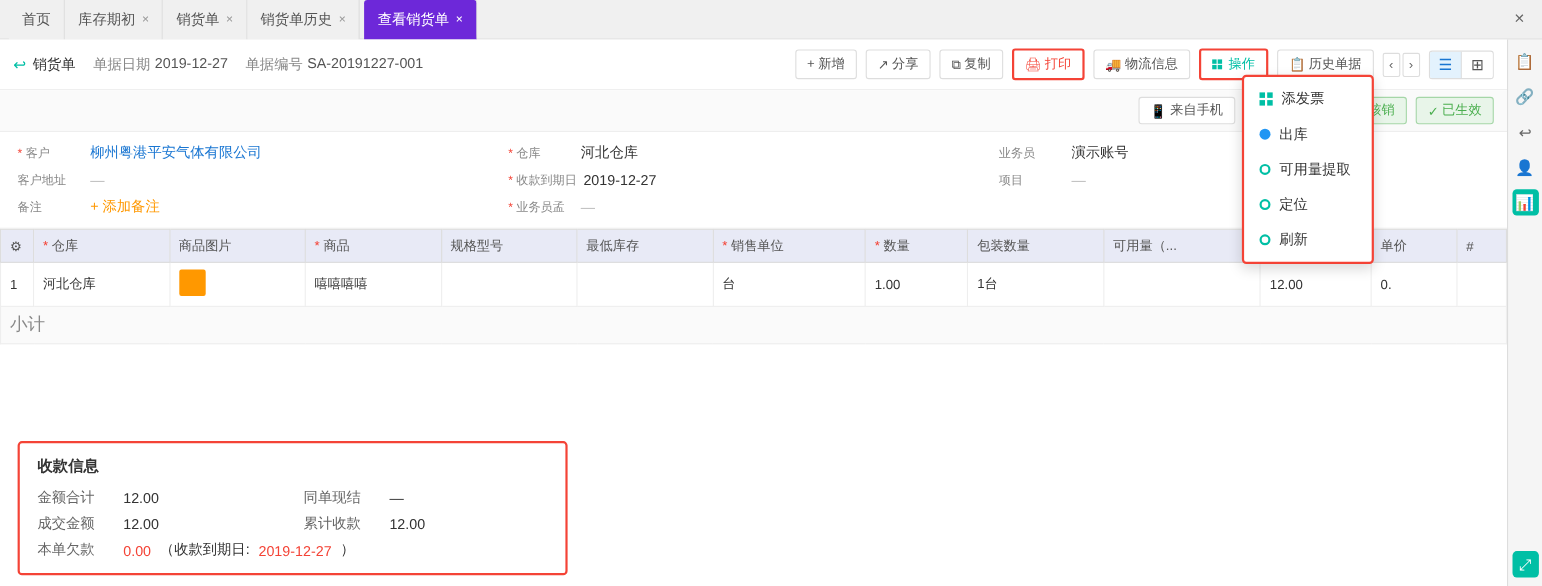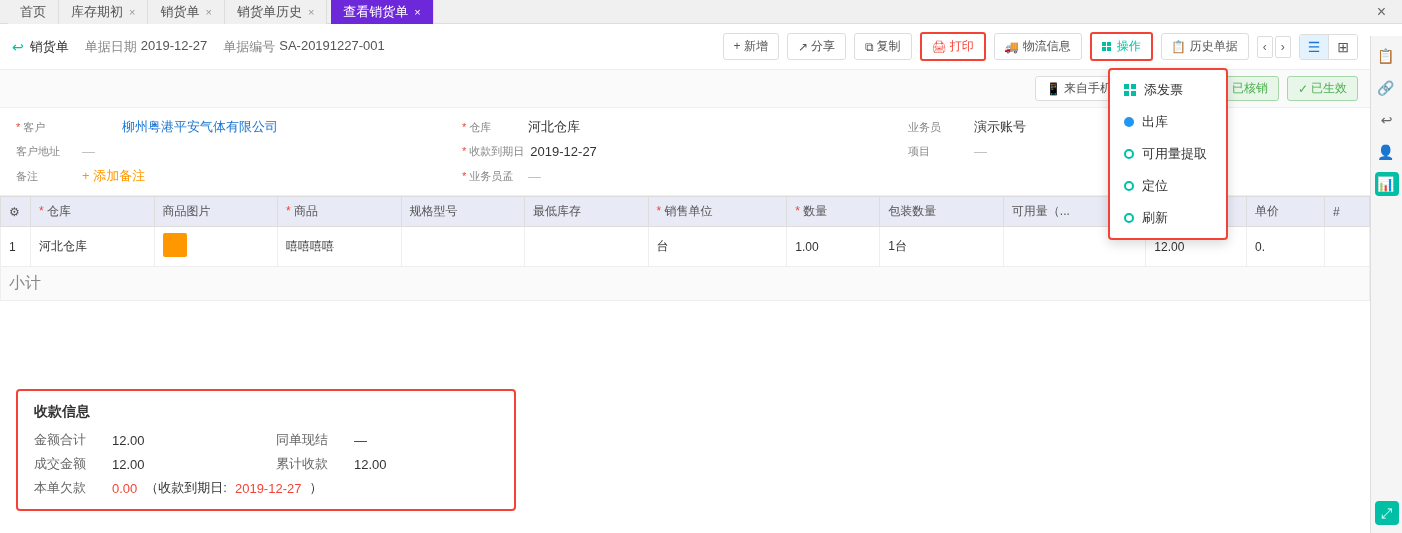--- a/index.html
+++ b/index.html
@@ -1,21 +1,21 @@
 <!DOCTYPE html>
 <html><head>
   <meta charset="utf-8">
   <style>
     * { box-sizing: border-box; margin: 0; padding: 0; }
     body { font-family: 'Microsoft YaHei', Arial, sans-serif; font-size: 13px; background: #f5f5f5; color: #333; overflow: hidden; }
 
     
     .tab-bar {
       display: flex; align-items: center; background: #f0f0f0; border-bottom: 1px solid #ddd;
-      height: 24px; padding: 0 8px; position: relative;
+      height: 36px; padding: 0 8px; position: relative;
     }
     .tab {
       display: flex; align-items: center; padding: 0 12px; height: 36px; cursor: pointer;
       font-size: 13px; color: #555; border-right: 1px solid #ddd; background: #f0f0f0;
     }
     .tab.active-green { background: #6d28d9; color: #fff; border-radius: 3px 3px 0 0; }
     .tab .close-icon { margin-left: 6px; color: #999; font-size: 11px; cursor: pointer; }
     .tab.active-green .close-icon { color: #fff; }
     .tab-close-all { margin-left: auto; font-size: 16px; color: #666; cursor: pointer; padding: 0 8px; }
 
@@ -56,21 +56,21 @@
 
     
     .form-section {
       padding: 10px 16px; display: grid; grid-template-columns: 1fr 1fr 1fr; gap: 8px 0;
       border-bottom: 1px solid #eee;
     }
     .form-row { display: flex; align-items: center; gap: 6px; }
     .form-label { color: #888; font-size: 11px; white-space: nowrap; min-width: 60px; }
     .form-label.required::before { content: '* '; color: #f44336; }
     .form-value { color: #333; font-size: 13px; }
-    .form-value.link { color: #1976d2; margin-left: 40px; }
+    .form-value.link { color: #1976d2; }
     .form-value.placeholder { color: #bbb; }
 
     
     .table-wrapper { overflow-x: auto; flex: 1; }
     .data-table { width: 100%; border-collapse: collapse; font-size: 12px; }
     .data-table th {
       background: #e8eaf6; color: #555; padding: 6px 8px; text-align: left;
       border: 1px solid #ddd; white-space: nowrap; font-weight: normal;
     }
     .data-table th .required { color: #f44336; }
@@ -359,21 +359,21 @@
   <div class="right-sidebar">
     <div class="sidebar-icon">📋</div>
     <div class="sidebar-icon">🔗</div>
     <div class="sidebar-icon">↩</div>
     <div class="sidebar-icon">👤</div>
     <div class="sidebar-icon active">📊</div>
     <div style="flex:1;"></div>
     <div class="sidebar-icon" style="background:#00bfa5; color:#fff; border-radius:4px;">⤢</div>
   </div>
 
-  <div class="dropdown-menu highlighted" style="position:absolute; right:174px; top:68px;">
+  <div class="dropdown-menu highlighted" style="position:absolute; right:153px; top:68px;">
     <div class="dropdown-item">
       <span class="item-icon cyan" style="display:inline-grid;grid-template-columns:1fr 1fr;gap:1px;width:12px;height:12px;">
         <span style="background:#00bfa5;width:5px;height:5px;"></span>
         <span style="background:#00bfa5;width:5px;height:5px;"></span>
         <span style="background:#00bfa5;width:5px;height:5px;"></span>
         <span style="background:#00bfa5;width:5px;height:5px;"></span>
       </span>
       <span>添发票</span>
     </div>
     <div class="dropdown-item">

